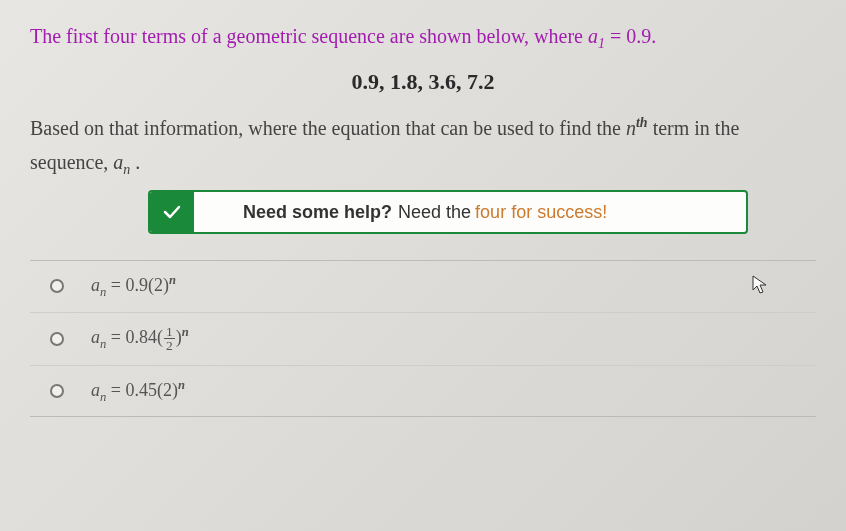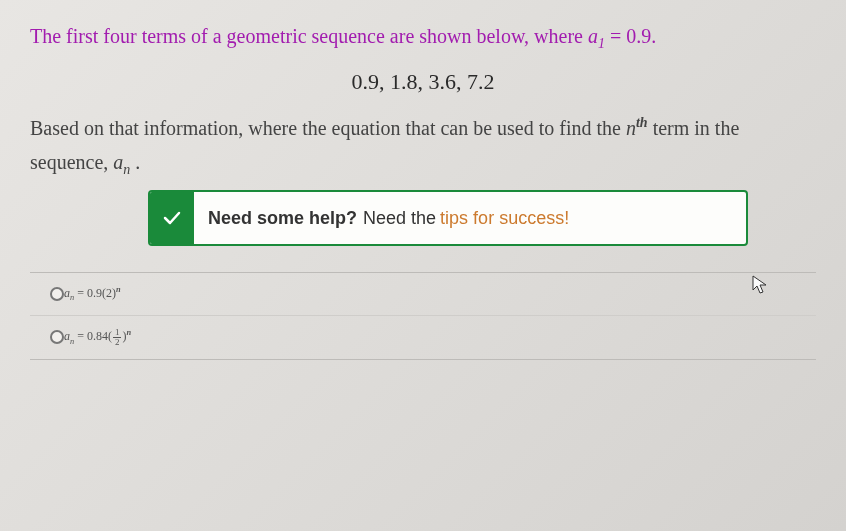--- a/index.html
+++ b/index.html
@@ -15,21 +15,21 @@
     }
     .question-intro {
       font-size: 20px;
       line-height: 1.6;
       margin-bottom: 14px;
       color: #a21caf;
     }
     .sequence-display {
       text-align: center;
       font-size: 22px;
-      font-weight: normal;
+      font-weight: bold;
       color: #2a2a2a;
       margin-bottom: 16px;
     }
     .question-prompt {
       font-size: 20px;
       line-height: 1.7;
       color: #444;
       margin-bottom: 8px;
     }
     .math-var { font-style: italic; font-family: 'Times New Roman', serif; }
@@ -37,22 +37,23 @@
     .sup { font-size: 0.7em; vertical-align: super; font-style: italic; font-weight: bold; }
 
     .help-banner {
       display: flex;
       align-items: stretch;
       border: 2px solid #1a8a3a;
       border-radius: 4px;
       background: #fdfdfb;
       margin: 8px 0 26px 118px;
       width: 600px;
-      height: 56px;
+      height: 44px;
       overflow: hidden;
+      gap: 35px;
     }
     .help-check {
       background: #1a8a3a;
       width: 44px;
       display: flex;
       align-items: center;
       justify-content: center;
       color: #fff;
       flex-shrink: 0;
     }
@@ -68,25 +69,25 @@
     .help-link { color: #cc7a2e; margin-left: 4px; }
 
     .options-block {
       border-top: 1px solid #bdbbb8;
       border-bottom: 1px solid #bdbbb8;
       margin-top: 8px;
     }
     .option-row {
       display: flex;
       align-items: center;
-      gap: 0;
+      gap: 27px;
       border-bottom: 1px solid #cfcdca;
       padding: 12px 20px;
       font-family: 'Times New Roman', serif;
-      font-size: 12px;
+      font-size: 18px;
       color: #555;
       cursor: pointer;
     }
     .option-row:last-child { border-bottom: none; }
     .radio-circle {
       width: 14px;
       height: 14px;
       border: 2px solid #777;
       border-radius: 50%;
       flex-shrink: 0;
@@ -131,39 +132,45 @@
 
 <div class="help-banner">
   <div class="help-check">
     <svg width="20" height="20" viewBox="0 0 20 20">
         <path d="M3 10 L8 15 L17 5" stroke="#fff" stroke-width="2.5" fill="none" stroke-linecap="round" stroke-linejoin="round"></path>
       </svg>
   </div>
   <div class="help-text">
     <span class="help-bold">Need some help?</span>
     <span>Need the</span>
-    <span class="help-link">tips for success!</span>
+    <span class="help-link">four for success!</span>
   </div>
 </div>
 
 <div class="options-block">
 
   <div class="option-row">
     <span class="radio-circle"></span>
     <span>
       <span class="math-var">a</span><span class="sub">n</span><span> = 0.9(2)</span><span class="sup">n</span>
     </span>
   </div>
 
   <div class="option-row">
     <span class="radio-circle"></span>
     <span>
       <span class="math-var">a</span><span class="sub">n</span><span> = 0.84</span>(<span class="frac"><span class="num">1</span><span class="den">2</span></span>)<span class="sup">n</span>
     </span>
   </div>
 
 
+  <div class="option-row">
+    <span class="radio-circle"></span>
+    <span>
+      <span class="math-var">a</span><span class="sub">n</span><span> = 0.45(2)</span><span class="sup">n</span>
+    </span>
+  </div>
 
 </div>
 
 <svg class="cursor" viewBox="0 0 16 20">
   <path d="M1 1 L1 15 L5 11 L8 18 L11 17 L8 10 L14 10 Z" fill="#fafafa" stroke="#333" stroke-width="1"></path>
 </svg>
 
 </body></html>

